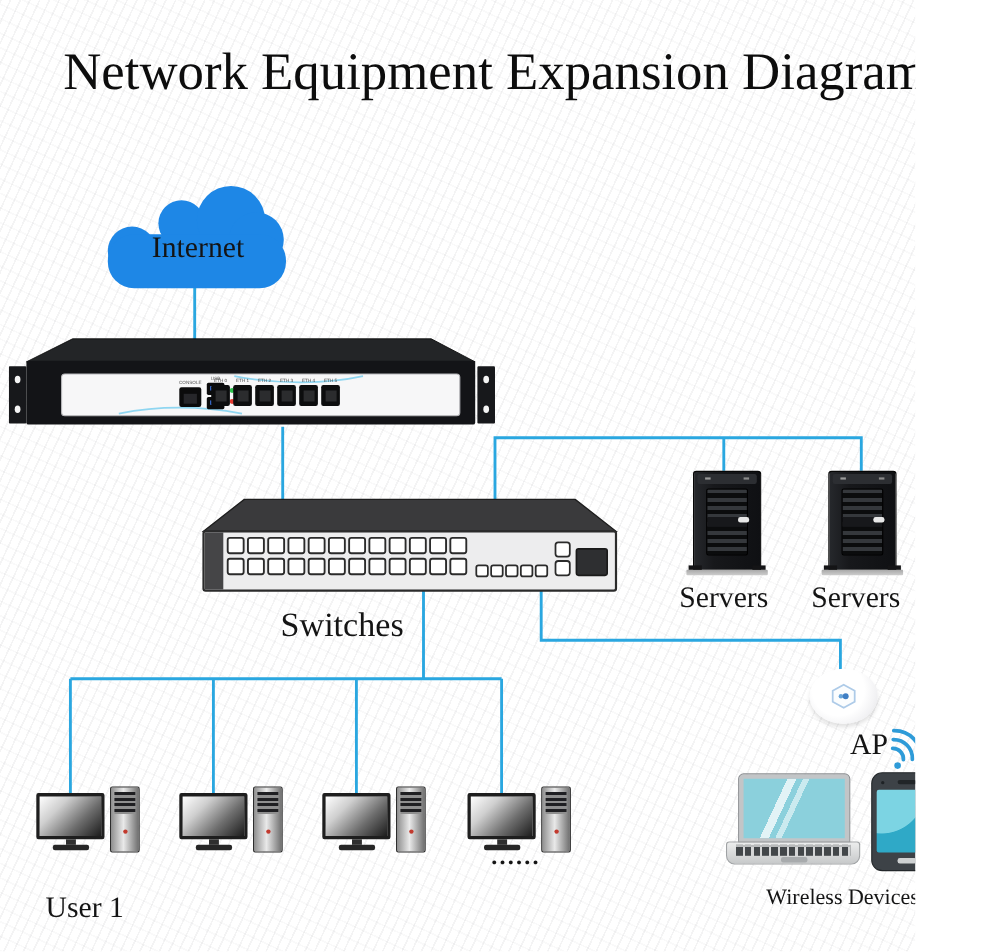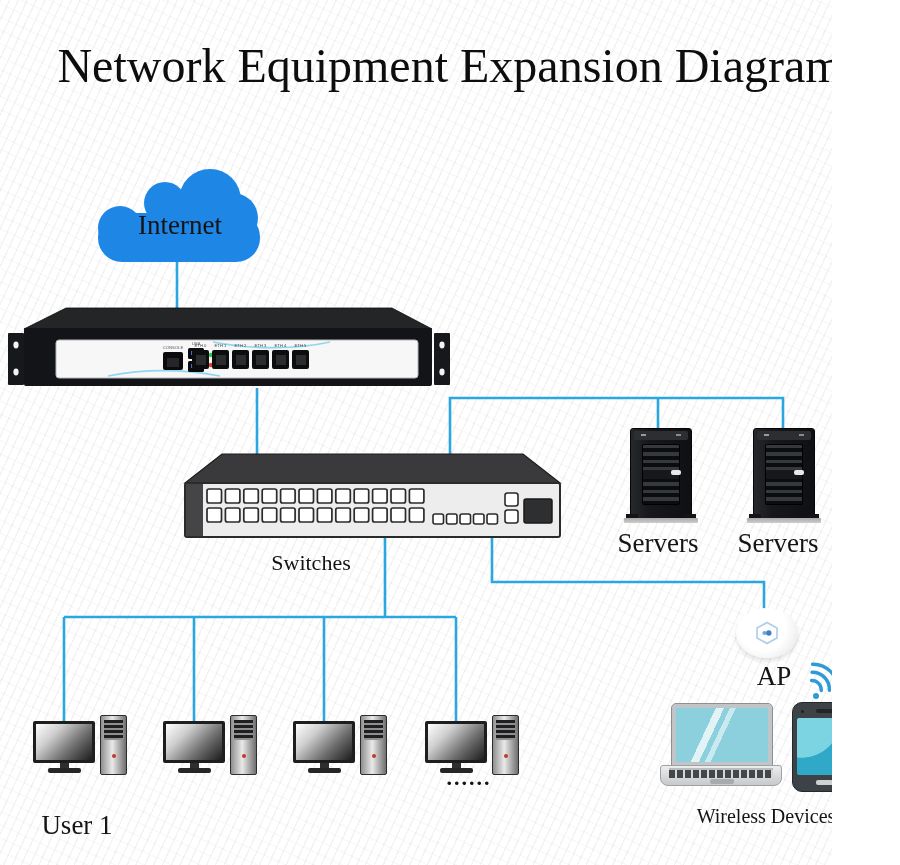--- a/index.html
+++ b/index.html
@@ -206,21 +206,21 @@
       <rect x="250" y="63" width="10.5" height="10" rx="2"></rect>
         <rect x="263.5" y="63" width="10.5" height="10" rx="2"></rect>
       <rect x="277" y="63" width="10.5" height="10" rx="2"></rect>
         <rect x="290.5" y="63" width="10.5" height="10" rx="2"></rect>
       <rect x="304" y="63" width="10.5" height="10" rx="2"></rect>
       <rect x="322" y="42" width="13" height="13" rx="2.5"></rect>
       <rect x="322" y="59" width="13" height="13" rx="2.5"></rect>
     </g>
     <rect x="341" y="48" width="28" height="24" rx="2" fill="#2e2f31" stroke="#1a1a1a" stroke-width="1.5"></rect>
   </svg>
-  <div class="devlabel" style="left:231px;top:550px;width:160px;font-size:22px;">Switches</div>
+  <div class="devlabel" style="left:231px;top:550px;width:160px;font-size:31px;">Switches</div>
 
   <div class="server" style="left:630px;top:428px;">
     <div class="srv-top"></div>
     <div class="srv-panel">
       <div class="srv-mid"></div>
       <div class="srv-btn"></div>
     </div>
     <div class="srv-base"></div>
   </div>
   <div class="server" style="left:753px;top:428px;">
@@ -234,21 +234,21 @@
   <div class="devlabel" style="left:588px;top:528px;width:140px;">Servers</div>
   <div class="devlabel" style="left:708px;top:528px;width:140px;">Servers</div>
 
   <div class="ap-disc">
     <svg class="ap-hex" width="26" height="24" viewBox="0 0 26 24">
       <polygon points="13,1.5 23,7 23,17 13,22.5 3,17 3,7" fill="#fbfdfe" stroke="#aecbe8" stroke-width="1.6"></polygon>
       <circle cx="10.5" cy="12" r="2.1" fill="#6aa6da"></circle>
       <circle cx="14.8" cy="12" r="2.7" fill="#3f7fc4"></circle>
     </svg>
   </div>
-  <div class="devlabel" style="left:724px;top:661px;width:100px;">AP</div>
+  <div class="devlabel" style="left:740px;top:661px;width:100px;">AP</div>
 
   <svg class="dev" style="left:796px;top:656px;" width="48" height="46" viewBox="0 0 48 46">
     <g transform="rotate(46 24 26)" stroke-linecap="round" fill="none" stroke-width="3.4" stroke="#2e9bd8">
       <path d="M17 31 a9.5 9.5 0 0 1 14 0"></path>
       <path d="M11.5 25 a17 17 0 0 1 25 0"></path>
       <path d="M6 19 a24.5 24.5 0 0 1 36 0"></path>
     </g>
     <circle cx="20" cy="40" r="3" fill="#2e9bd8"></circle>
   </svg>
 

